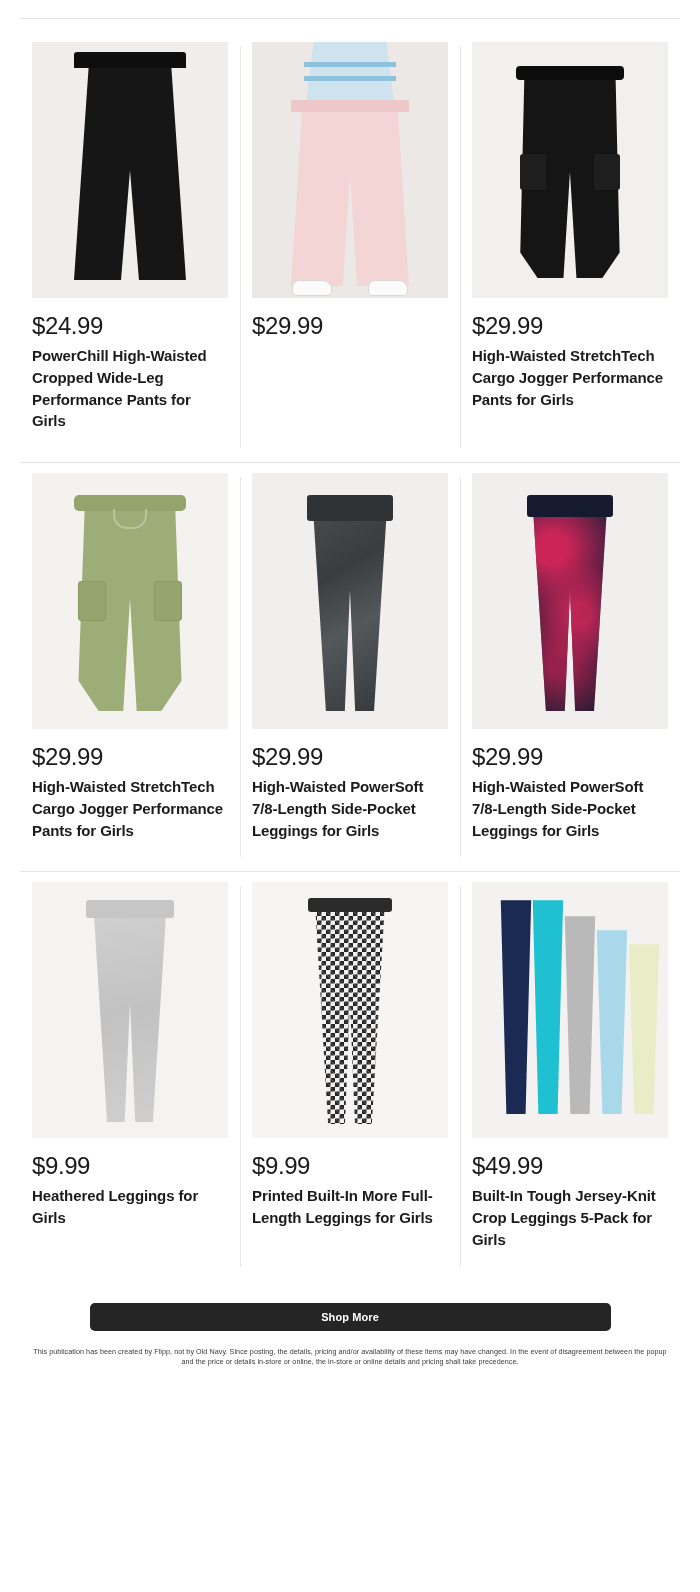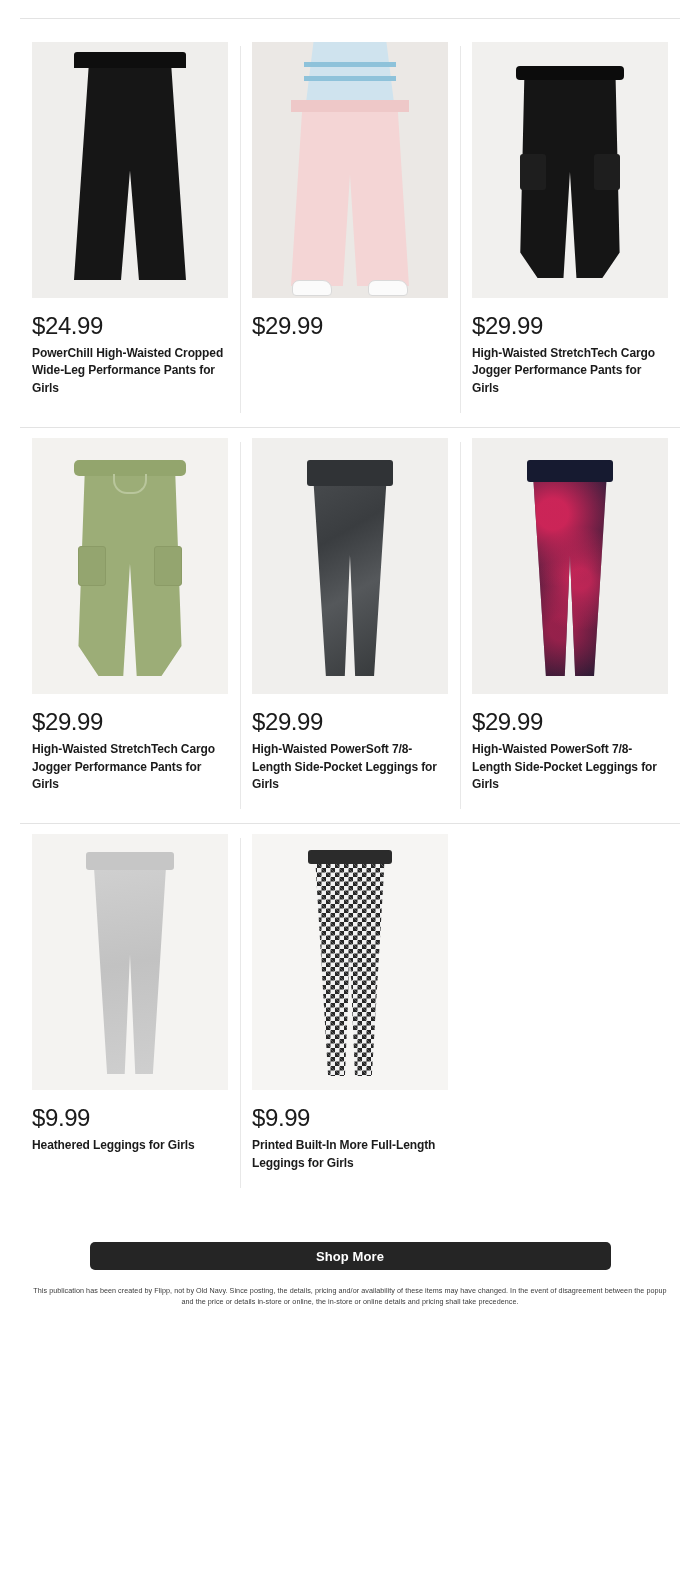--- a/index.html
+++ b/index.html
@@ -59,41 +59,41 @@
   }
   .price {
     font-size: 24px;
     font-weight: 400;
     color: #1b1b1b;
     letter-spacing: -0.4px;
     margin: 14px 0 5px 0;
     font-family: "Liberation Sans", sans-serif;
   }
   .desc {
-    font-size: 12px;
+    font-size: 15px;
     line-height: 1.45;
     font-weight: bold;
     color: #1b1b1b;
     letter-spacing: -0.1px;
   }
   .footer {
     padding: 0 20px;
     margin-top: 10px;
   }
   .shop-more {
     display: block;
     width: 100%;
     max-width: 521px;
-    margin: 40px auto 0 auto;
+    margin: 22px auto 0 auto;
     background: #252525;
     color: #ffffff;
     border: none;
     border-radius: 5px;
     height: 28px;
-    font-size: 13px;
+    font-size: 11px;
     font-weight: bold;
     letter-spacing: 0.1px;
     cursor: pointer;
     font-family: "Liberation Sans", sans-serif;
   }
   .disclaimer {
     margin: 16px auto 18px auto;
     max-width: 640px;
     text-align: center;
     font-size: 7.2px;
@@ -371,20 +371,34 @@
           <div class="art p-hound">
             <div class="bg"></div>
               <div class="pant"></div>
               <div class="waist"></div>
           </div>
         </div>
         <div class="price">$9.99</div>
         <div class="desc">Printed Built-In More Full-Length Leggings for Girls</div>
       </div>
 
+      <div class="cell">
+        <div class="imgbox">
+          <div class="art p-pack">
+            <div class="bg"></div>
+            <div class="lay l1"></div>
+              <div class="lay l2"></div>
+              <div class="lay l3"></div>
+            <div class="lay l4"></div>
+              <div class="lay l5"></div>
+          </div>
+        </div>
+        <div class="price">$49.99</div>
+        <div class="desc">Built-In Tough Jersey-Knit Crop Leggings 5-Pack for Girls</div>
+      </div>
     </div>
 
   </div>
 
   <div class="footer">
     <button class="shop-more">Shop More</button>
     <div class="disclaimer">This publication has been created by Flipp, not by Old Navy. Since posting, the details, pricing and/or availability of these items may have changed. In the event of disagreement between the popup and the price or details in-store or online, the in-store or online details and pricing shall take precedence.</div>
   </div>
 </div>
 

